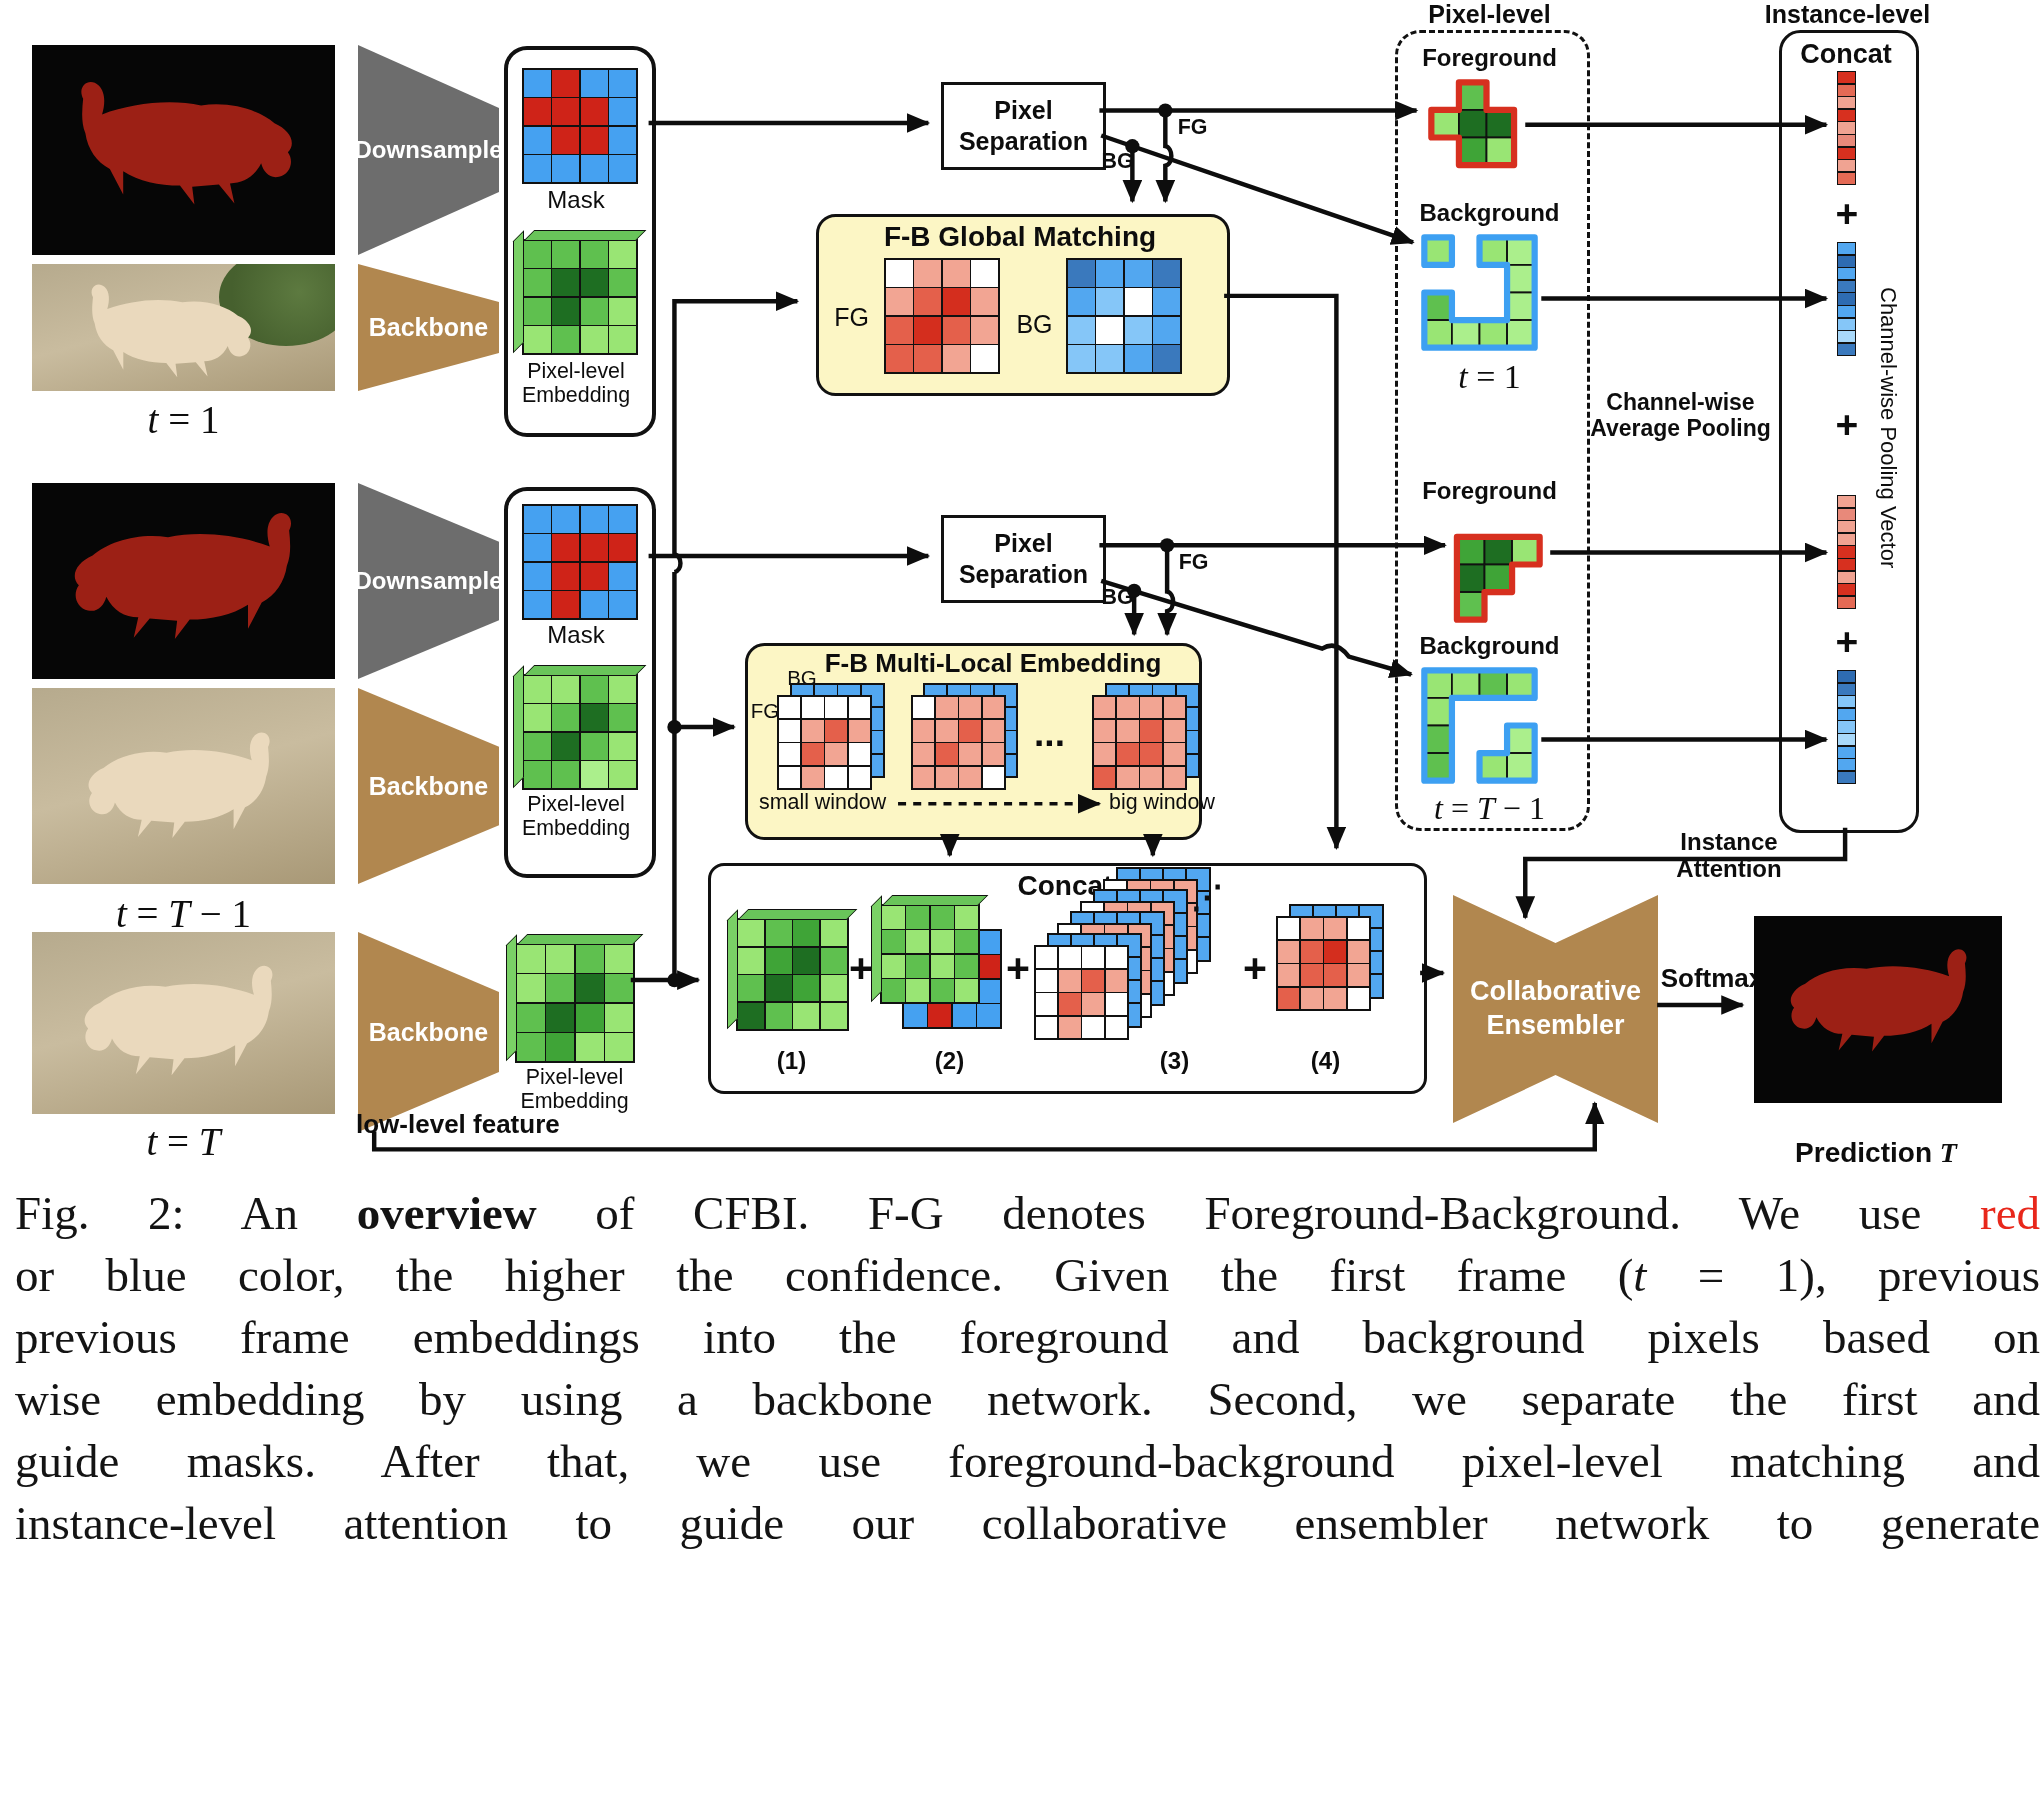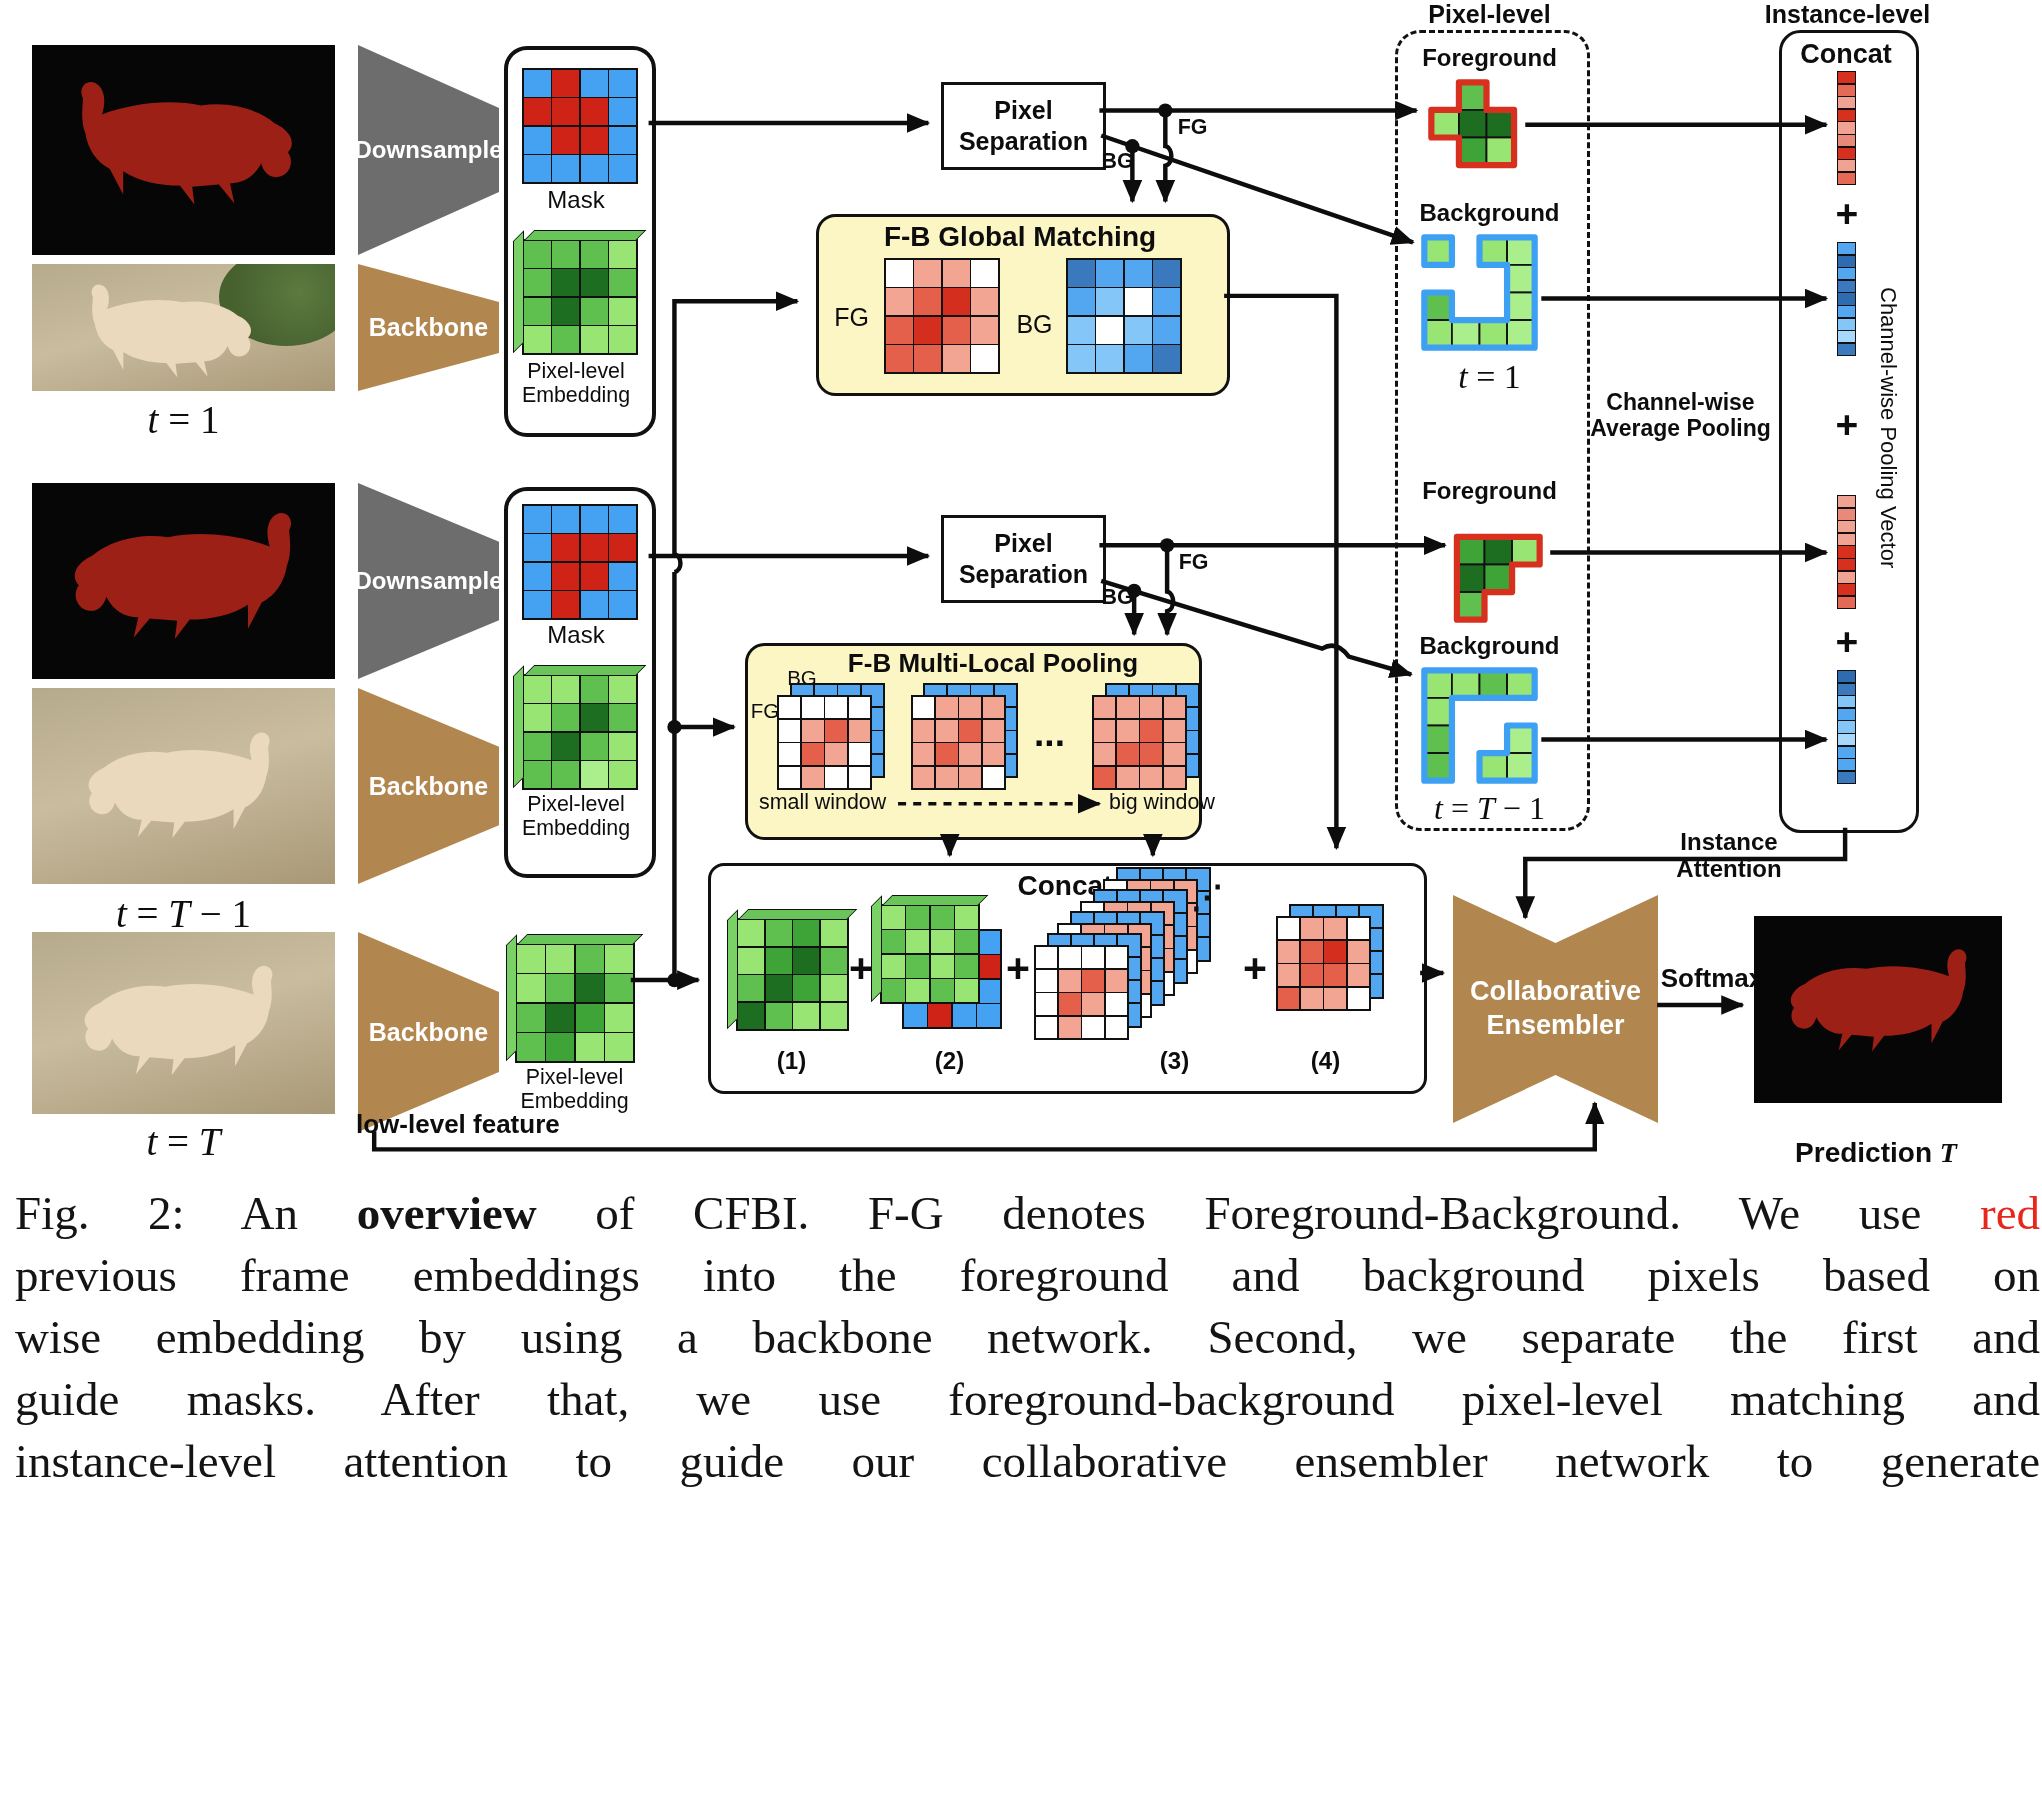--- a/index.html
+++ b/index.html
@@ -316,21 +316,21 @@
       <div class="gc" style="background: rgb(255, 255, 255);"></div>
       <div class="gc" style="background: rgb(133, 198, 248);"></div>
       <div class="gc" style="background: rgb(82, 167, 240);"></div>
       <div class="gc" style="background: rgb(133, 198, 248);"></div>
       <div class="gc" style="background: rgb(133, 198, 248);"></div>
       <div class="gc" style="background: rgb(82, 167, 240);"></div>
       <div class="gc" style="background: rgb(58, 121, 189);"></div>
     </div>
 
   <div class="yellow" style="left:745px;top:643px;width:451px;height:191px;"></div>
-  <div class="lbl" style="left:790px;top:649px;width:406px;height:28.5px;font-size:26px;">F-B Multi-Local Pooling</div>
+  <div class="lbl" style="left:790px;top:649px;width:406px;height:28.5px;font-size:26px;">F-B Multi-Local Embedding</div>
   <div class="lbl reg" style="left:784px;top:667px;width:36px;height:21.4px;font-size:20.5px;">BG</div>
   <div class="lbl reg" style="left:747px;top:700px;width:36px;height:21.4px;font-size:20.5px;">FG</div>
 
   <div class="ggrid" style="left: 790px; top: 683px; width: 91px; height: 91px; grid-template-columns: repeat(4, 1fr); grid-template-rows: repeat(4, 1fr);">
       <div class="gc" style="background: rgb(82, 167, 240);"></div>
       <div class="gc" style="background: rgb(82, 167, 240);"></div>
       <div class="gc" style="background: rgb(82, 167, 240);"></div>
       <div class="gc" style="background: rgb(82, 167, 240);"></div>
       <div class="gc" style="background: rgb(82, 167, 240);"></div>
       <div class="gc" style="background: rgb(82, 167, 240);"></div>
@@ -827,20 +827,21 @@
 
   <div class="framebox" style="left:1754px;top:916px;width:248px;height:187px;">
     <svg width="223" height="130" viewBox="0 0 240 140" style="position:absolute;left:14.3px;top:25px;">
       <path fill="#9c2015" transform="scale(-1,1) translate(-240,0)" d="M28,24 C22,12 34,4 42,12 C48,18 48,28 45,38 C72,28 106,24 134,30 C160,26 186,34 200,46 C214,52 220,64 212,72 C218,80 214,92 204,94 C196,96 190,90 188,82 C182,94 172,100 160,100 L164,118 150,101 L126,103 L128,119 115,102 C96,102 78,98 64,89 L64,110 52,87 C40,81 32,69 30,55 C26,45 27,34 28,24 Z"></path>
     </svg>
   </div>
   <div class="mlabel" style="left:1738px;top:1137px;width:276px;height:36px;font-size:28px;"><span class="sg-ps">Prediction </span><span class="sg-pi">T</span></div>
 
   <div class="caption">
     <div class="cap-line jl"><span class="sg-n">Fig. 2: An </span><span class="sg-b">overview</span><span class="sg-n"> of CFBI. F-G denotes Foreground-Background. We use </span><span class="sg-r">red</span></div>
+    <div class="cap-line jl"><span class="sg-n">or blue color, the higher the confidence. Given the first frame (</span><span class="sg-i">t</span><span class="sg-n"> = 1), previous</span></div>
     <div class="cap-line jl"><span class="sg-n">previous frame embeddings into the foreground and background pixels based on</span></div>
     <div class="cap-line jl"><span class="sg-n">wise embedding by using a backbone network. Second, we separate the first and</span></div>
     <div class="cap-line jl"><span class="sg-n">guide masks. After that, we use foreground-background pixel-level matching and</span></div>
     <div class="cap-line jl"><span class="sg-n">instance-level attention to guide our collaborative ensembler network to generate</span></div>
   </div>
 
 </div>
 
 
 </body></html>

